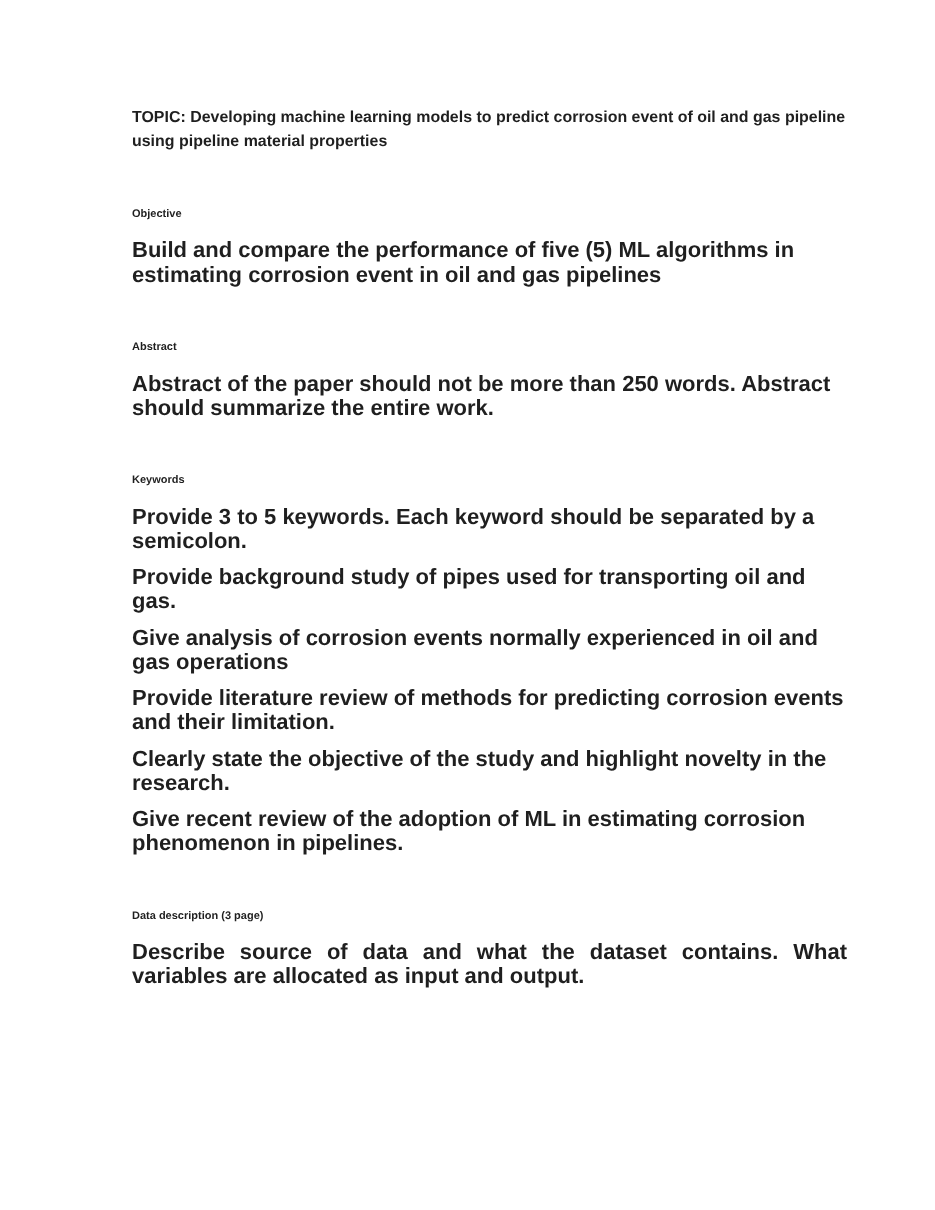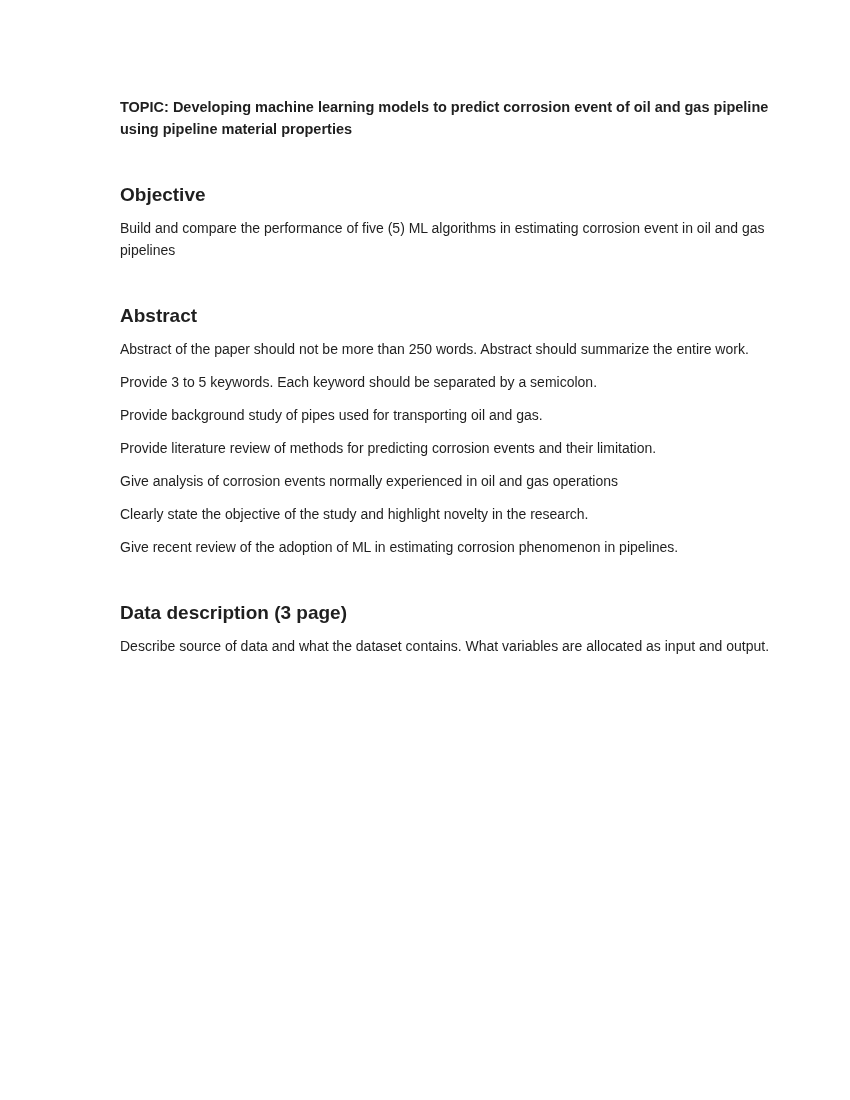--- a/index.html
+++ b/index.html
@@ -22,29 +22,29 @@
     background: #ffffff;
     margin-left: 20px;
   }
   .doc-title {
     font-size: 14.5px;
     line-height: 22px;
     font-weight: 700;
     margin: 0 0 11px 0;
   }
   .section-heading {
-    font-size: 19px;
+    font-size: 10px;
     line-height: 22px;
     font-weight: 700;
     margin: 44px 0 11px 0;
   }
   .para {
-    font-size: 14px;
+    font-size: 20px;
     line-height: 22px;
-    font-weight: 400;
+    font-weight: 700;
     margin: 0 0 11px 0;
   }
   .para.justify {
     text-align: justify;
   }
 </style>
 </head>
 <body>
 
 <div class="page">
@@ -58,30 +58,31 @@
   </div>
 
   <div class="section">
     <h2 class="section-heading">Abstract</h2>
     <div>
           <p class="para">Abstract of the paper should not be more than 250 words. Abstract should summarize the entire work.</p>
         </div>
   </div>
 
   <div class="section">
+    <h2 class="section-heading">Keywords</h2>
     <div>
           <p class="para">Provide 3 to 5 keywords. Each keyword should be separated by a semicolon.</p>
         </div>
   </div>
 
   <div class="section">
     <div>
           <p class="para">Provide background study of pipes used for transporting oil and gas.</p>
+          <p class="para">Give analysis of corrosion events normally experienced in oil and gas operations</p>
           <p class="para">Provide literature review of methods for predicting corrosion events and their limitation.</p>
-          <p class="para">Give analysis of corrosion events normally experienced in oil and gas operations</p>
           <p class="para">Clearly state the objective of the study and highlight novelty in the research.</p>
           <p class="para">Give recent review of the adoption of ML in estimating corrosion phenomenon in pipelines.</p>
         </div>
   </div>
 
   <div class="section">
     <h2 class="section-heading">Data description (3 page)</h2>
     <div>
           <p class="para justify">Describe source of data and what the dataset contains. What variables are allocated as input and output.</p>
         </div>

